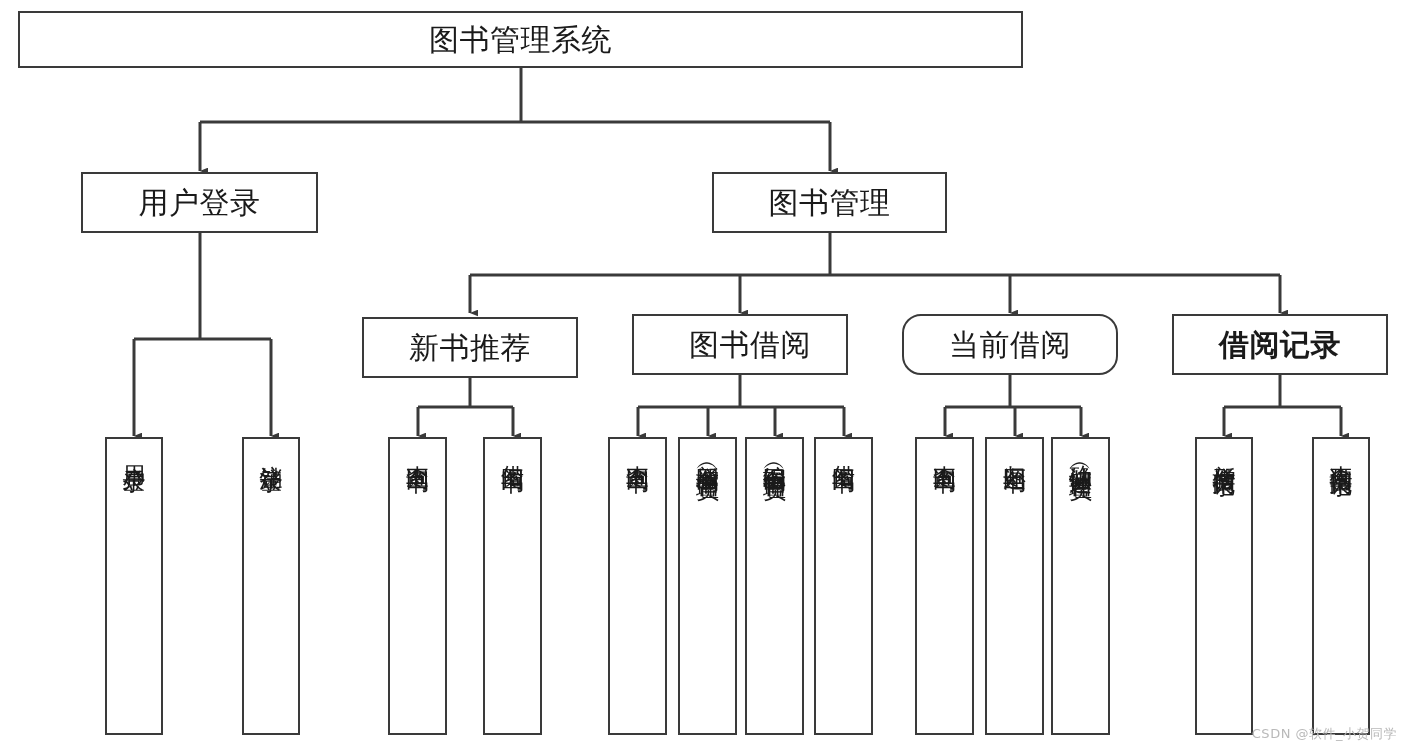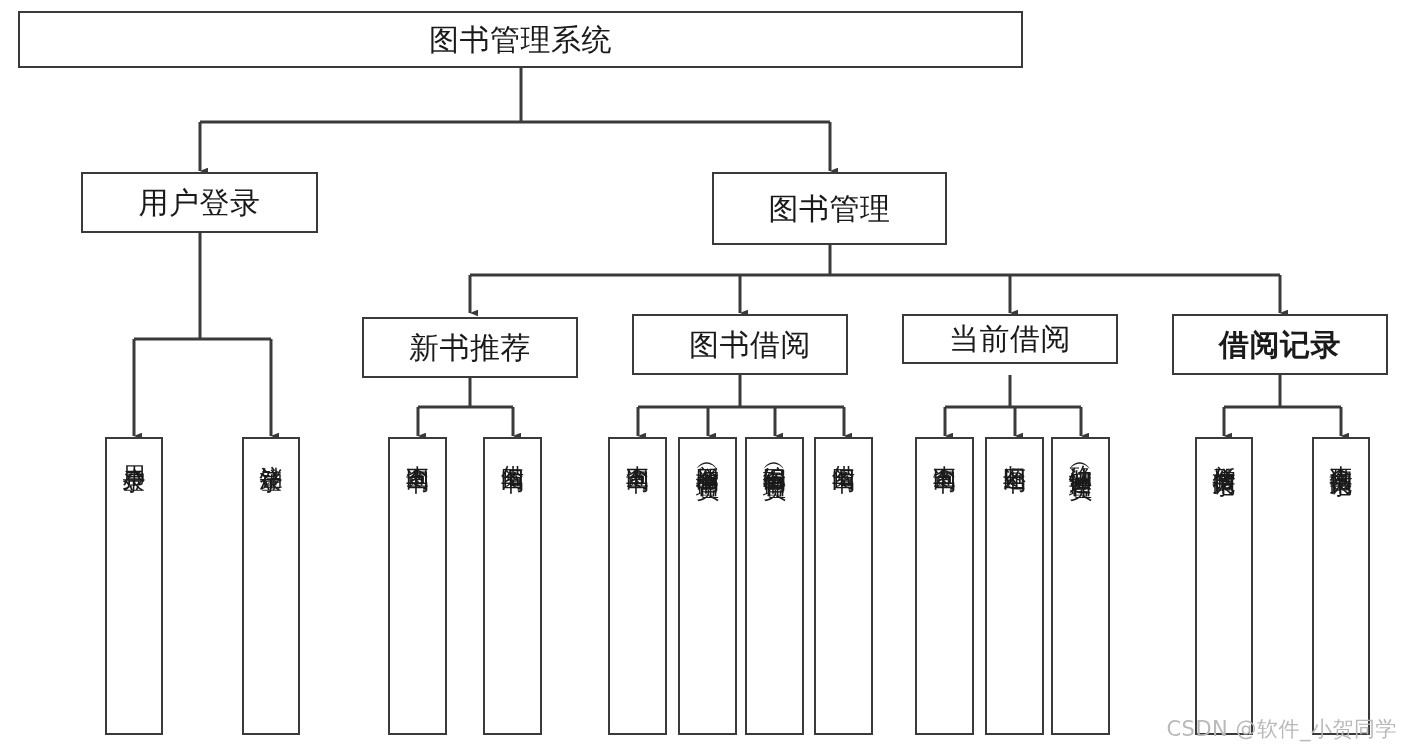--- a/index.html
+++ b/index.html
@@ -53,21 +53,21 @@
     text-orientation: upright;
     font-size: 23px;
     line-height: 1.18;
     letter-spacing: 2px;
     max-height: 100%;
   }
   #watermark {
     position: absolute;
     right: 8px;
     bottom: 4px;
-    font-size: 21px;
+    font-size: 13px;
     color: #b9b9b9;
     letter-spacing: 0.5px;
     white-space: nowrap;
   }
 </style>
 </head>
 <body>
 
 <div id="diagram-root">
 
@@ -114,30 +114,30 @@
       </g>
   </svg>
 
   <div id="nodes">
       <div class="node h-node" style="left: 18px; top: 11px; width: 1005px; height: 57px;">
         <span class="node-label">图书管理系统</span>
       </div>
       <div class="node h-node" style="left: 81px; top: 172px; width: 237px; height: 61px;">
         <span class="node-label">用户登录</span>
       </div>
-      <div class="node h-node" style="left: 712px; top: 172px; width: 235px; height: 73px;">
+      <div class="node h-node" style="left: 712px; top: 172px; width: 235px; height: 61px;">
         <span class="node-label">图书管理</span>
       </div>
       <div class="node h-node" style="left: 362px; top: 317px; width: 216px; height: 61px;">
         <span class="node-label">新书推荐</span>
       </div>
       <div class="node h-node" style="left: 632px; top: 314px; width: 216px; height: 61px; padding-left: 20px;">
         <span class="node-label">图书借阅</span>
       </div>
-      <div class="node h-node" style="left: 902px; top: 314px; width: 216px; height: 50px;">
+      <div class="node h-node" style="left: 902px; top: 314px; width: 216px; height: 61px; border-radius: 19px;">
         <span class="node-label">当前借阅</span>
       </div>
       <div class="node h-node" style="left: 1172px; top: 314px; width: 216px; height: 61px; font-weight: bold;">
         <span class="node-label">借阅记录</span>
       </div>
       <div class="node v-node" style="left: 105px; top: 437px; width: 58px; height: 298px;">
         <span class="node-label">用户登录</span>
       </div>
       <div class="node v-node" style="left: 242px; top: 437px; width: 58px; height: 298px;">
         <span class="node-label">注销登录</span>

